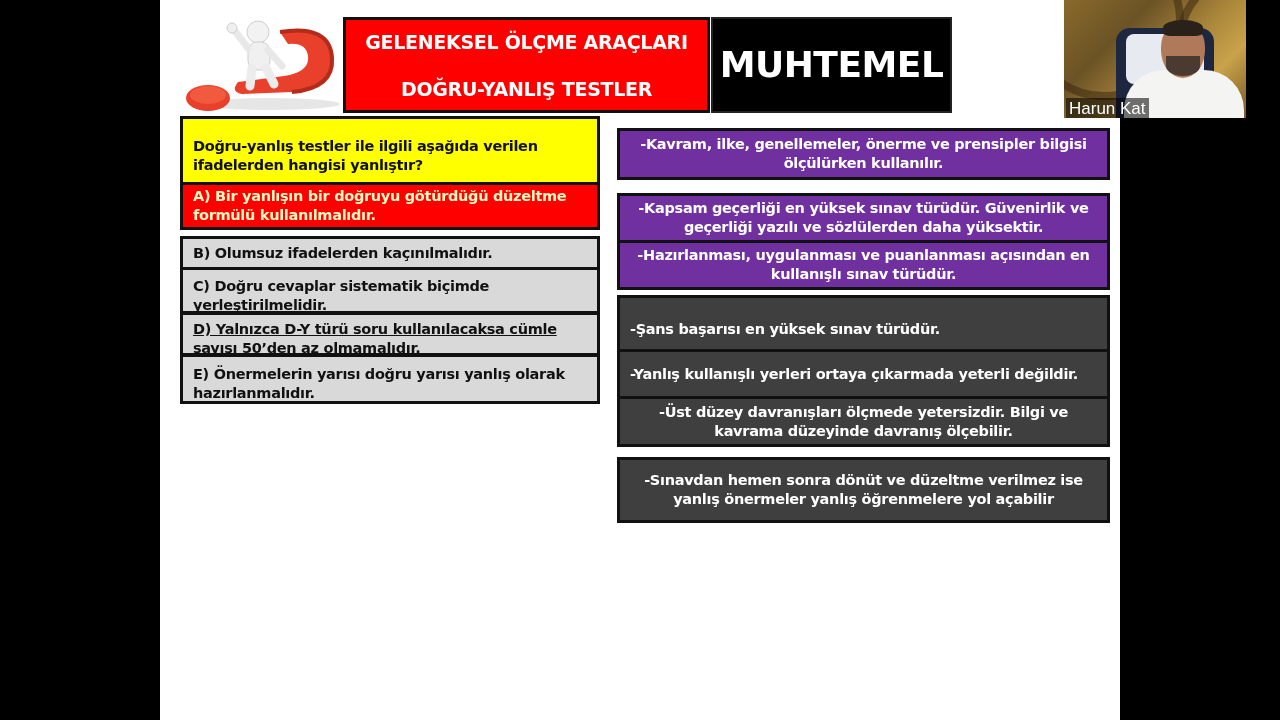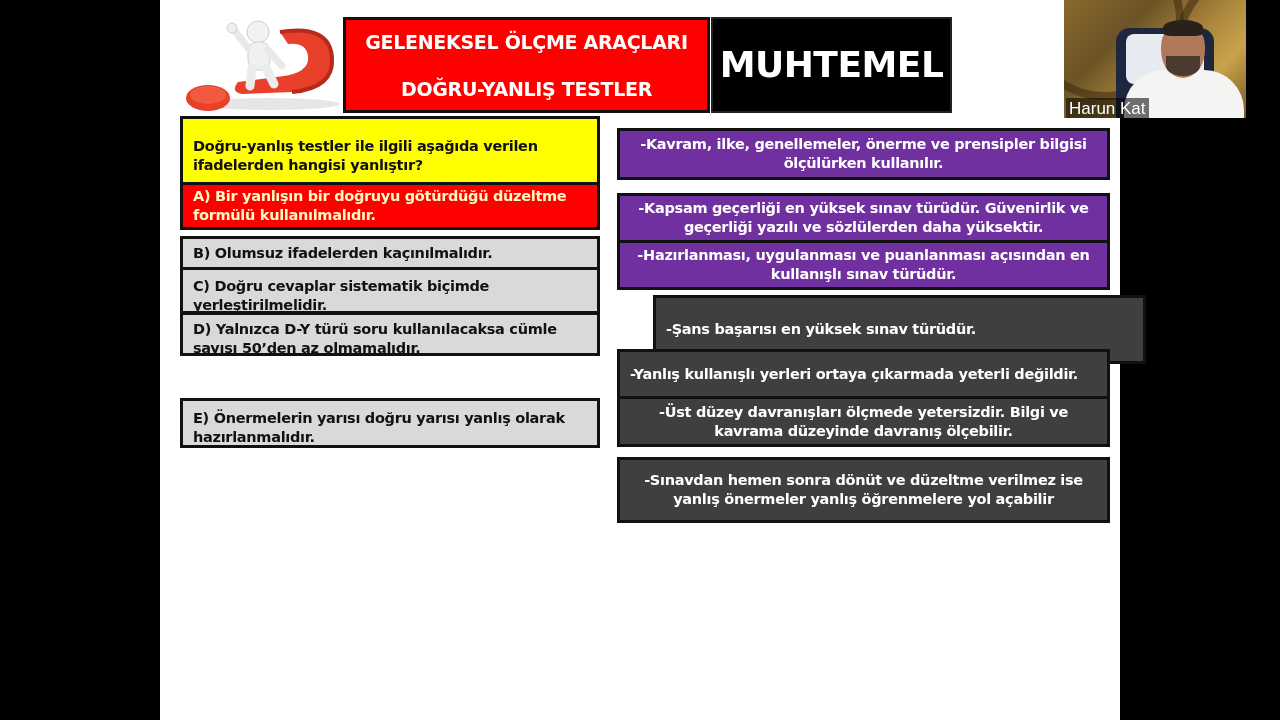--- a/index.html
+++ b/index.html
@@ -37,22 +37,22 @@
       position: absolute; left: 0; width: 420px;
       border: 3px solid #111; padding: 0 10px;
       display: flex; align-items: center;
       font-weight: bold; font-size: 14.5px; line-height: 19px;
       font-family: "DejaVu Sans", sans-serif; letter-spacing: -0.3px;
     }
     .q-question { top: 0; height: 79px; background: #ffff00; color: #111; }
     .q-a { top: 66px; height: 48px; background: #ff0000; color: #fef9c3; }
     .q-b { top: 120px; height: 34px; background: #d9d9d9; color: #111; }
     .q-c { top: 154px; height: 44px; background: #d9d9d9; color: #111; border-top: 0; }
-    .q-d { top: 196px; height: 44px; background: #d9d9d9; color: #111; }
-    .q-e { top: 238px; height: 50px; background: #d9d9d9; color: #111; margin-top: 44px; }
+    .q-d { top: 196px; height: 44px; background: #d9d9d9; color: #111; text-decoration: underline; }
+    .q-e { top: 238px; height: 50px; background: #d9d9d9; color: #111; }
     .q-c, .q-d, .q-e { align-items: center; padding-top: 10px; }
 
     .right-col { position: absolute; left: 457px; top: 128px; width: 493px; }
     .stmt {
       position: absolute; left: 0; width: 493px;
       border: 3px solid #111;
       display: flex; align-items: center; justify-content: flex-start; text-align: center;
       color: #fff; font-weight: bold; font-size: 14.5px; line-height: 19px;
       padding: 0 10px;
       font-family: "DejaVu Sans", sans-serif; letter-spacing: -0.3px;
@@ -157,21 +157,21 @@
   <div class="right-col">
     <div class="stmt purple" style="top:0;height:52px;">
       <span>-Kavram, ilke, genellemeler, önerme ve prensipler bilgisi ölçülürken kullanılır.</span>
     </div>
     <div class="stmt purple" style="top:57px;height:50px;margin-top:8px;">
       <span>-Kapsam geçerliği en yüksek sınav türüdür. Güvenirlik ve geçerliği yazılı ve sözlülerden daha yüksektir.</span>
     </div>
     <div class="stmt purple" style="top:112px;height:50px;">
       <span>-Hazırlanması, uygulanması ve puanlanması açısından en kullanışlı sınav türüdür.</span>
     </div>
-    <div class="stmt gray" style="top:167px;height:69px;margin-left:36px;">
+    <div class="stmt gray" style="top:167px;height:69px;">
       <span>-Şans başarısı en yüksek sınav türüdür.</span>
     </div>
     <div class="stmt gray" style="top:221px;height:51px;">
       <span>-Yanlış kullanışlı yerleri ortaya çıkarmada yeterli değildir.</span>
     </div>
     <div class="stmt gray" style="top:268px;height:51px;">
       <span>-Üst düzey davranışları ölçmede yetersizdir. Bilgi ve kavrama düzeyinde davranış ölçebilir.</span>
     </div>
     <div class="stmt gray" style="top:329px;height:66px;">
       <span>-Sınavdan hemen sonra dönüt ve düzeltme verilmez ise yanlış önermeler yanlış öğrenmelere yol açabilir</span>

